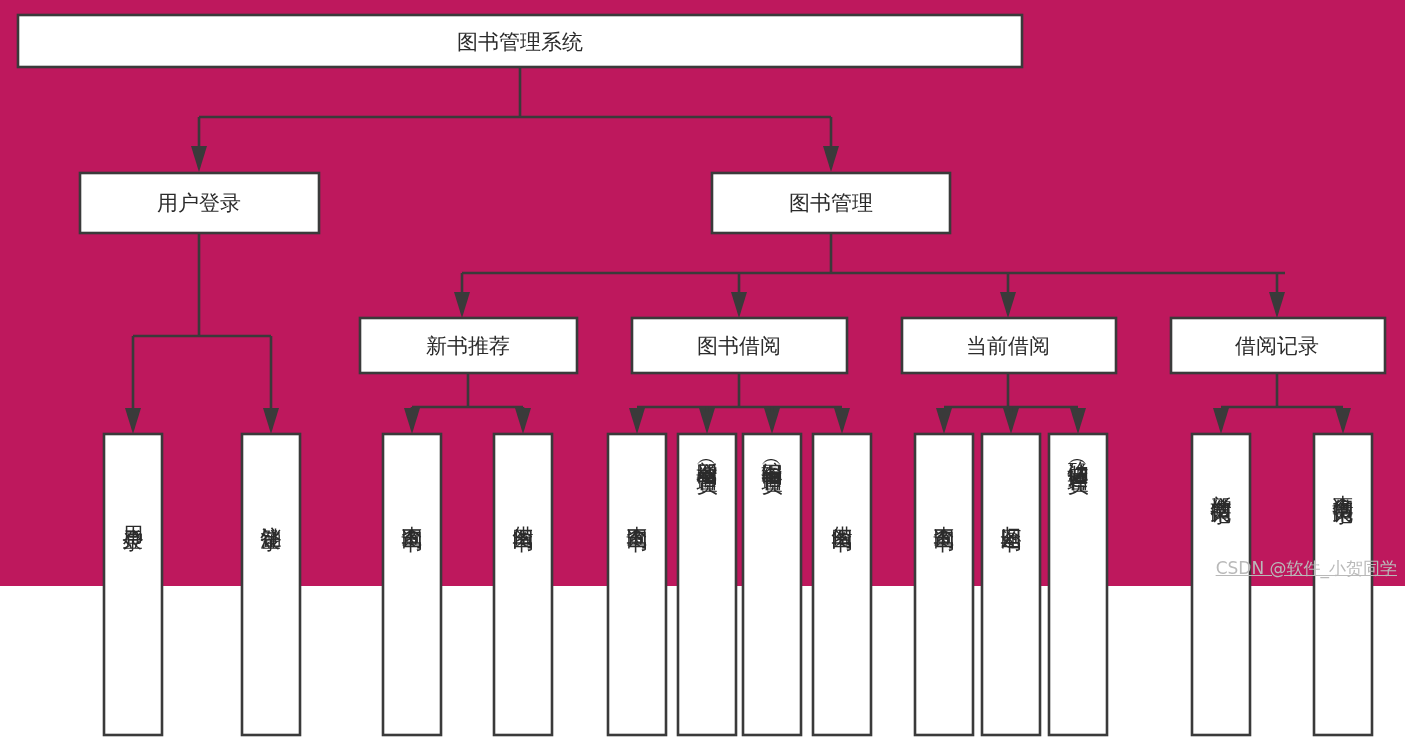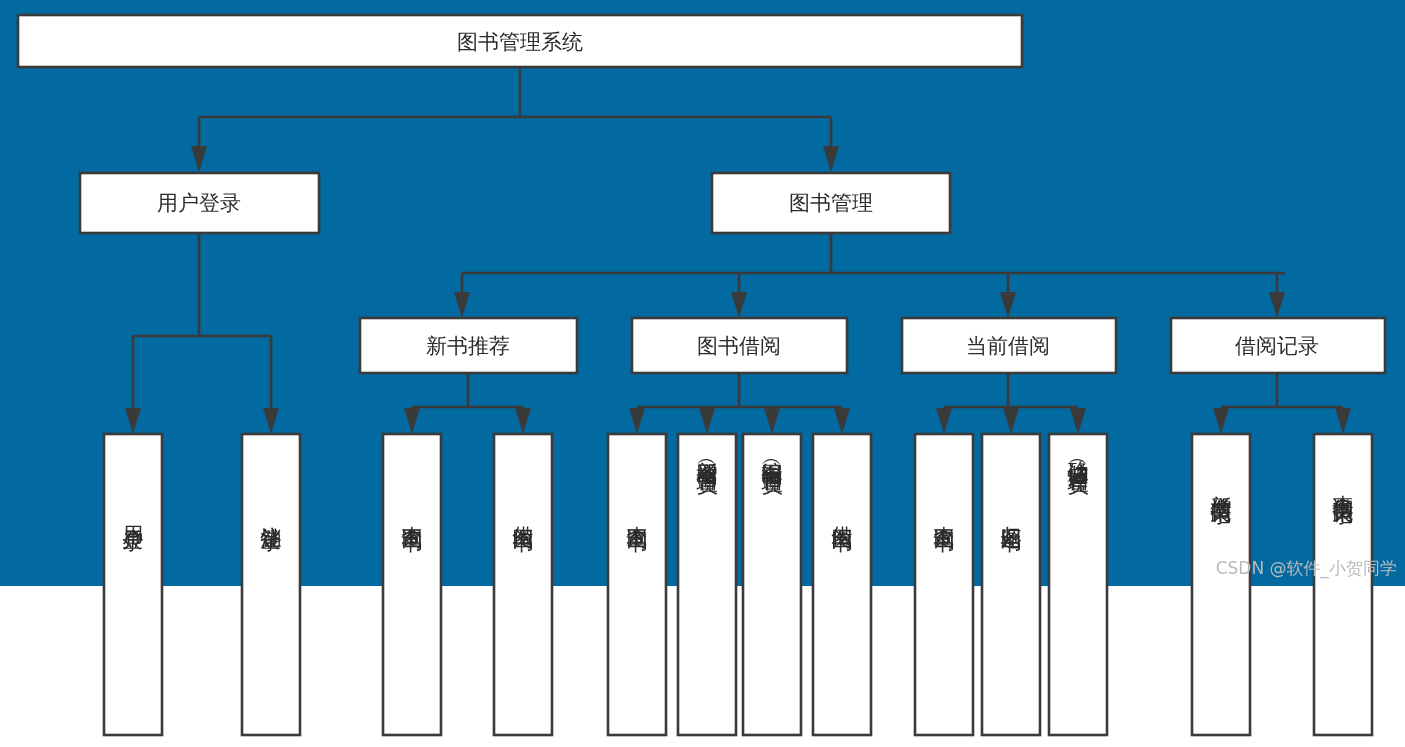--- a/index.html
+++ b/index.html
@@ -10,21 +10,21 @@
   body {
     width: 1405px;
     height: 747px;
     font-family: "DejaVu Sans", "Liberation Sans", sans-serif;
     overflow: hidden;
   }
   #diagram-root {
     position: relative;
     width: 1405px;
     height: 586px;
-    background: #0369a1;
+    background: #be185d;
     text-align: right;
   }
   svg#flow-svg {
     position: absolute;
     left: 0;
     top: 0;
     width: 1405px;
     height: 747px;
     display: block;
   }
@@ -60,20 +60,21 @@
   }
   .watermark-text {
     position: absolute;
     right: 8px;
     bottom: 6px;
     font-family: "DejaVu Sans", "Liberation Sans", sans-serif;
     font-size: 17px;
     color: #b9b9b9;
     white-space: nowrap;
     pointer-events: none;
+    text-decoration: underline;
   }
 </style>
 </head>
 <body>
 
 <div id="diagram-root">
 
   <svg id="flow-svg" viewBox="0 0 1405 747" xmlns="http://www.w3.org/2000/svg">
 
     <g>

